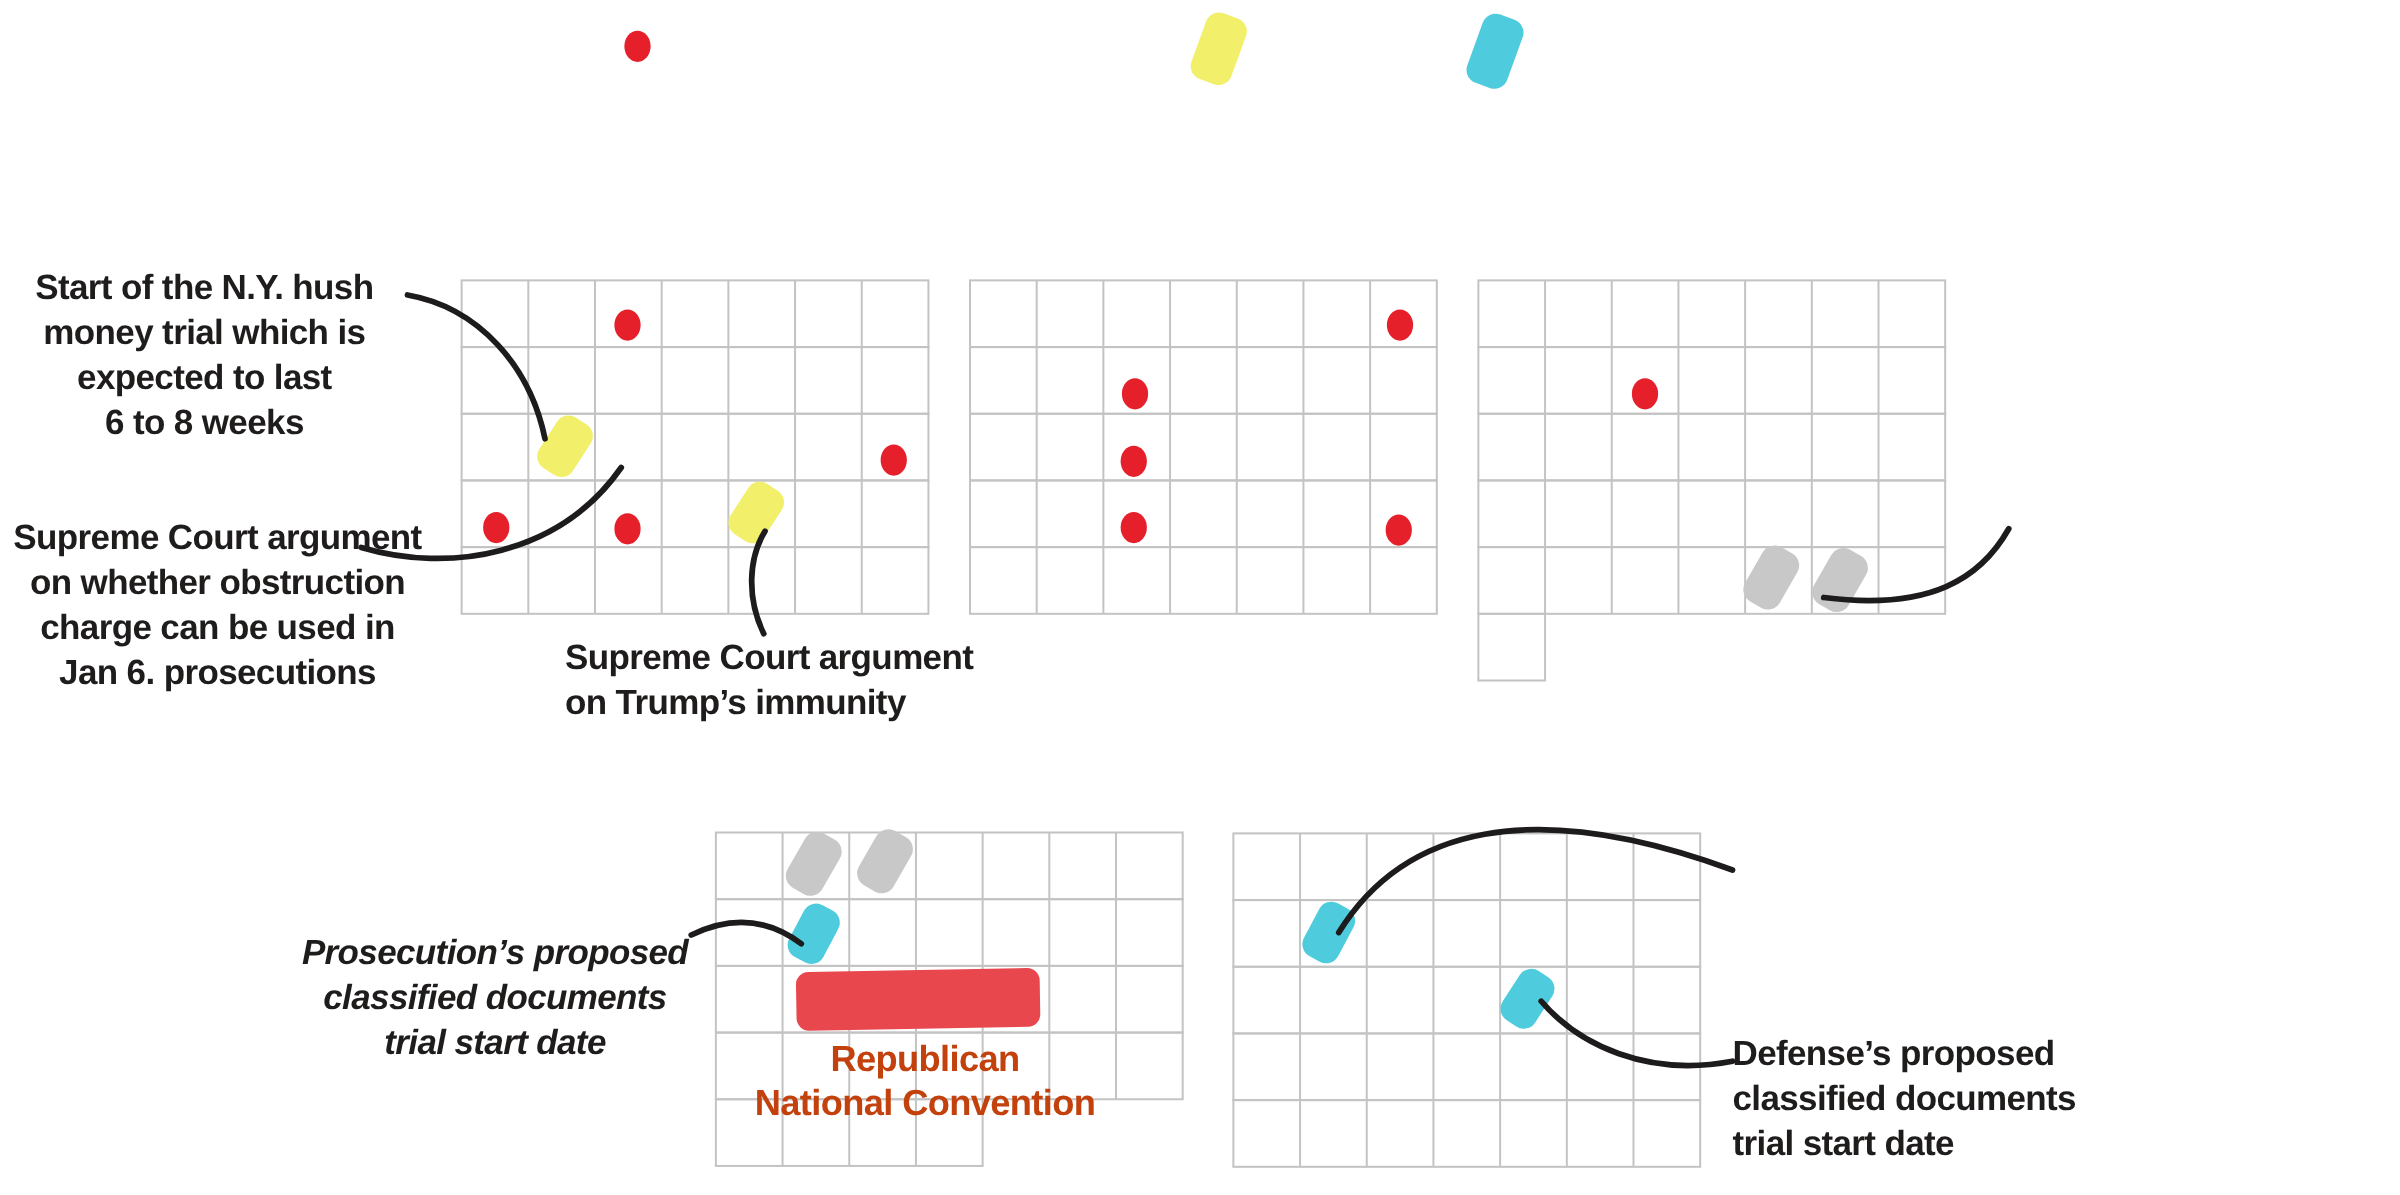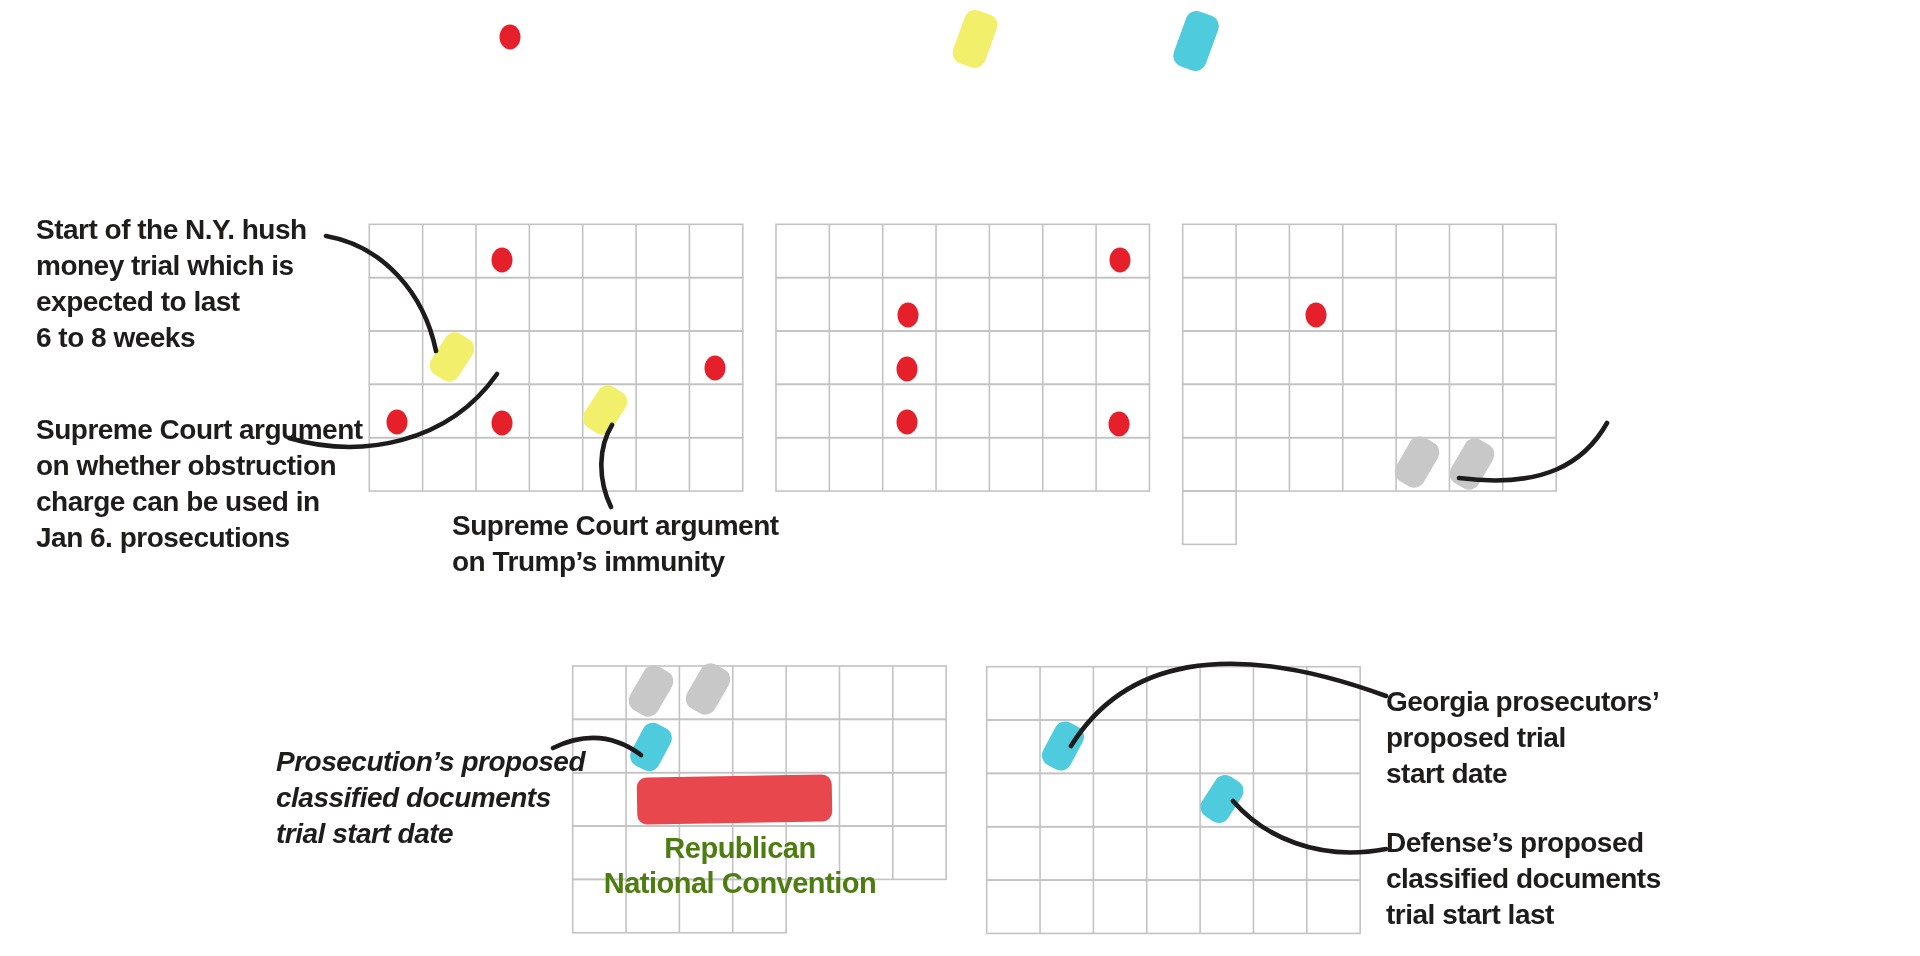--- a/index.html
+++ b/index.html
@@ -14,32 +14,32 @@
   .ann{
     position:absolute;
     font-family:"Liberation Sans", sans-serif;
     font-weight:700;
     font-size:28px;
     line-height:36px;
     letter-spacing:-0.5px;
     color:#1f1c1c;
     white-space:pre-line;
   }
-  .right{text-align:left;margin-left:36px;}
+  .right{text-align:center;}
   .center{text-align:center;}
   #ann-hush{left:0px;top:212px;width:327px;}
   #ann-obstruction{left:0px;top:412px;width:348px;}
   #ann-immunity{left:452px;top:508px;width:360px;}
   #ann-scotus{left:1598px;top:305px;width:310px;}
   #ann-prosecution{left:240px;top:744px;width:312px;font-style:italic;}
   #ann-georgia{left:1386px;top:684px;width:320px;}
   #ann-defense{left:1386px;top:825px;width:330px;}
   #ann-rnc{
     left:588px;top:831px;width:304px;
-    color:#4d7c0f;font-size:29px;line-height:35px;
+    color:#c2410c;font-size:29px;line-height:35px;
   }
 </style>
 </head>
 <body>
 
 <div id="canvas">
 
   <svg id="scene" width="1920" height="956" viewBox="0 0 1920 956">
       <g>
         <rect x="369.3" y="224.3" width="373.45" height="53.35" fill="none" stroke="#c3c3c3" stroke-width="1.6"></rect>
@@ -271,23 +271,20 @@
 Jan 6. prosecutions</div>
 
   <div class="ann" id="ann-immunity">Supreme Court argument
 on Trump’s immunity</div>
 
 
   <div class="ann right" id="ann-prosecution">Prosecution’s proposed
 classified documents
 trial start date</div>
 
-  <div class="ann" id="ann-georgia">Georgia prosecutors’
-proposed trial
-start date</div>
 
   <div class="ann" id="ann-defense">Defense’s proposed
 classified documents
-trial start last</div>
+trial start date</div>
 
   <div class="ann center" id="ann-rnc">Republican
 National Convention</div>
 </div>
 
 </body></html>

